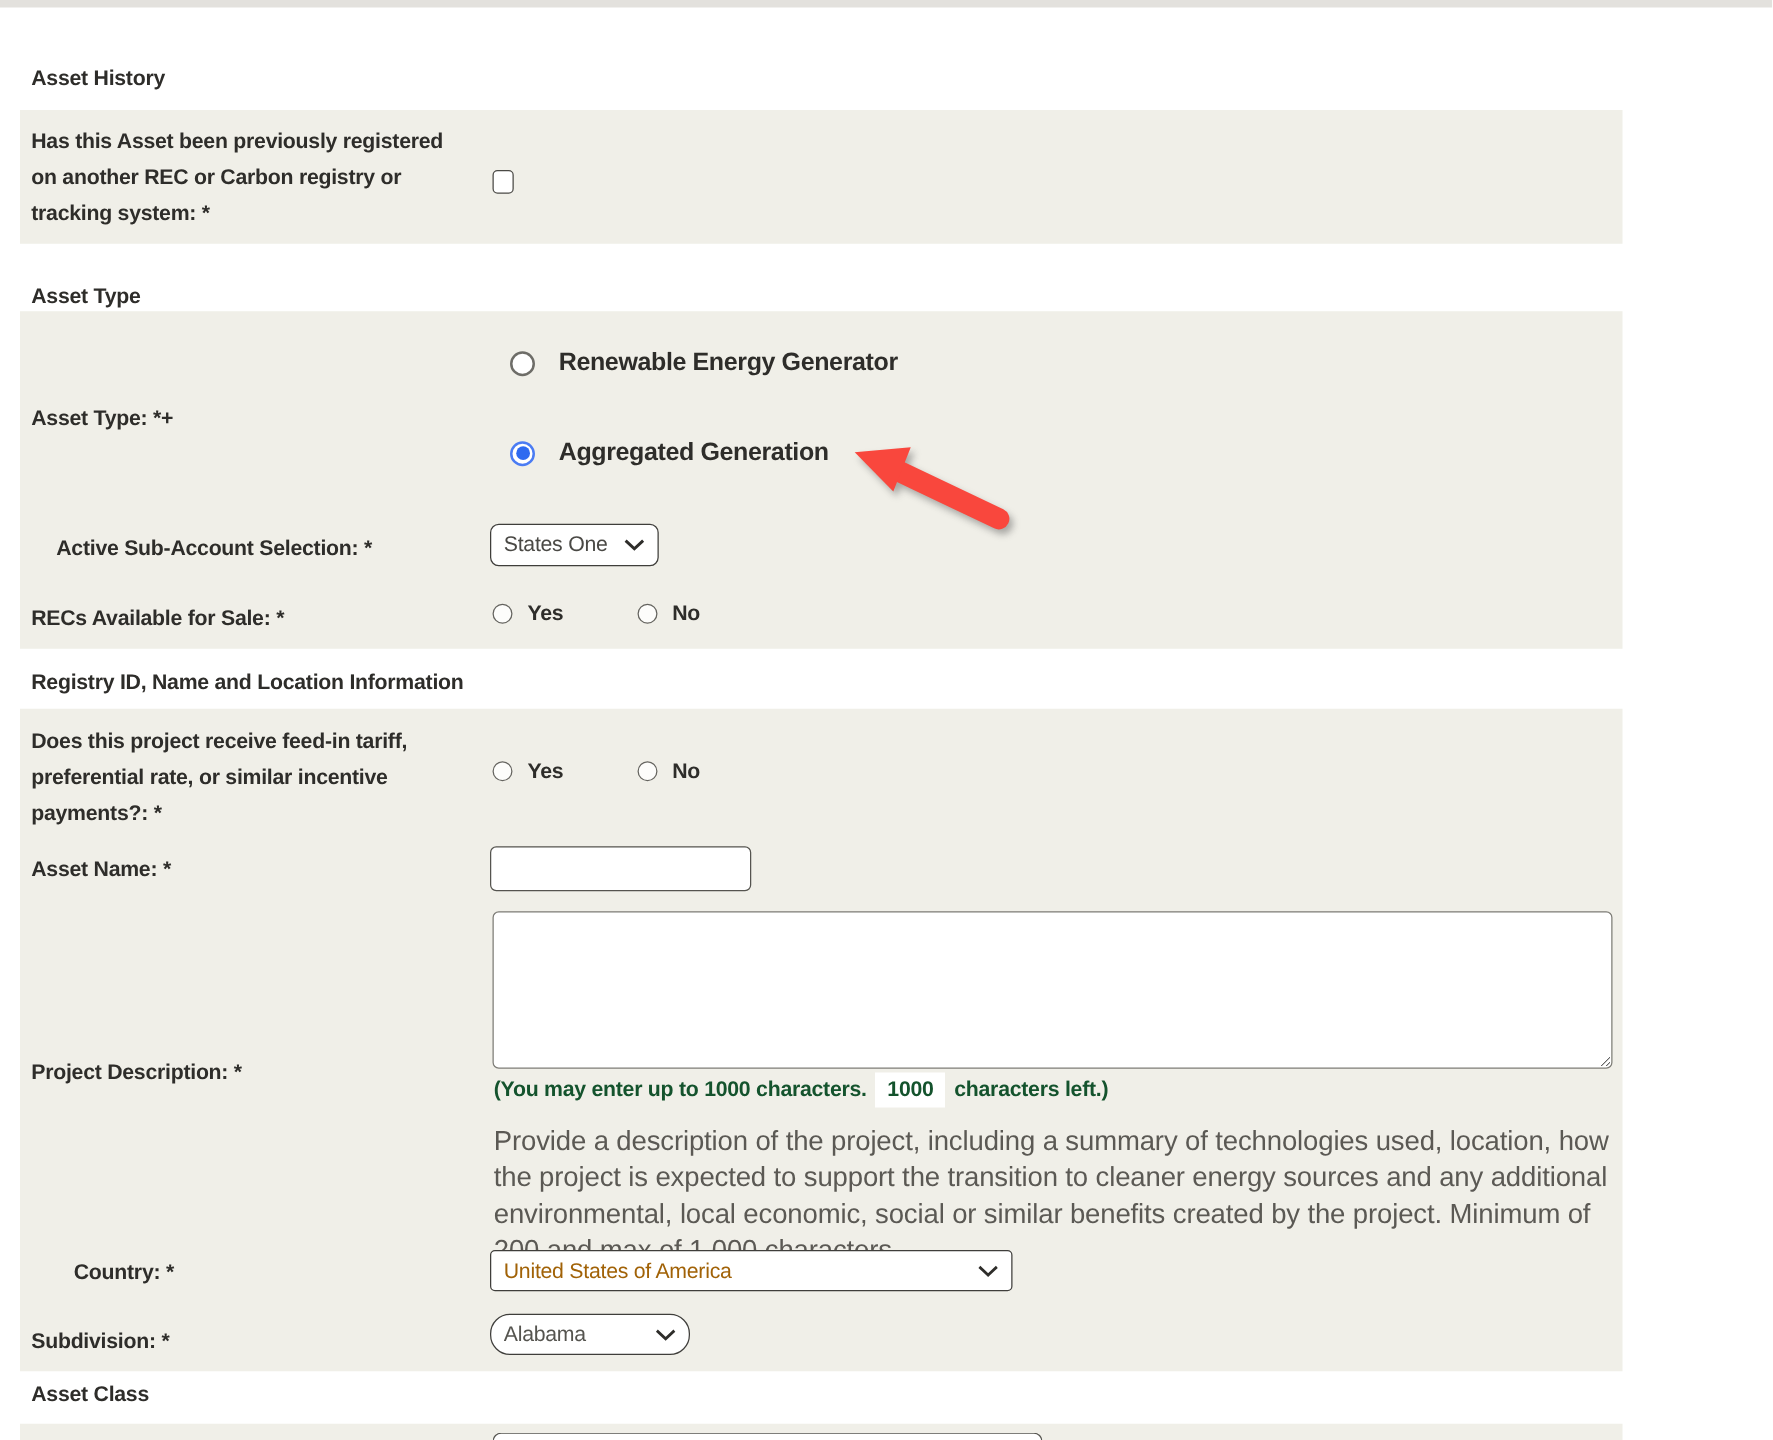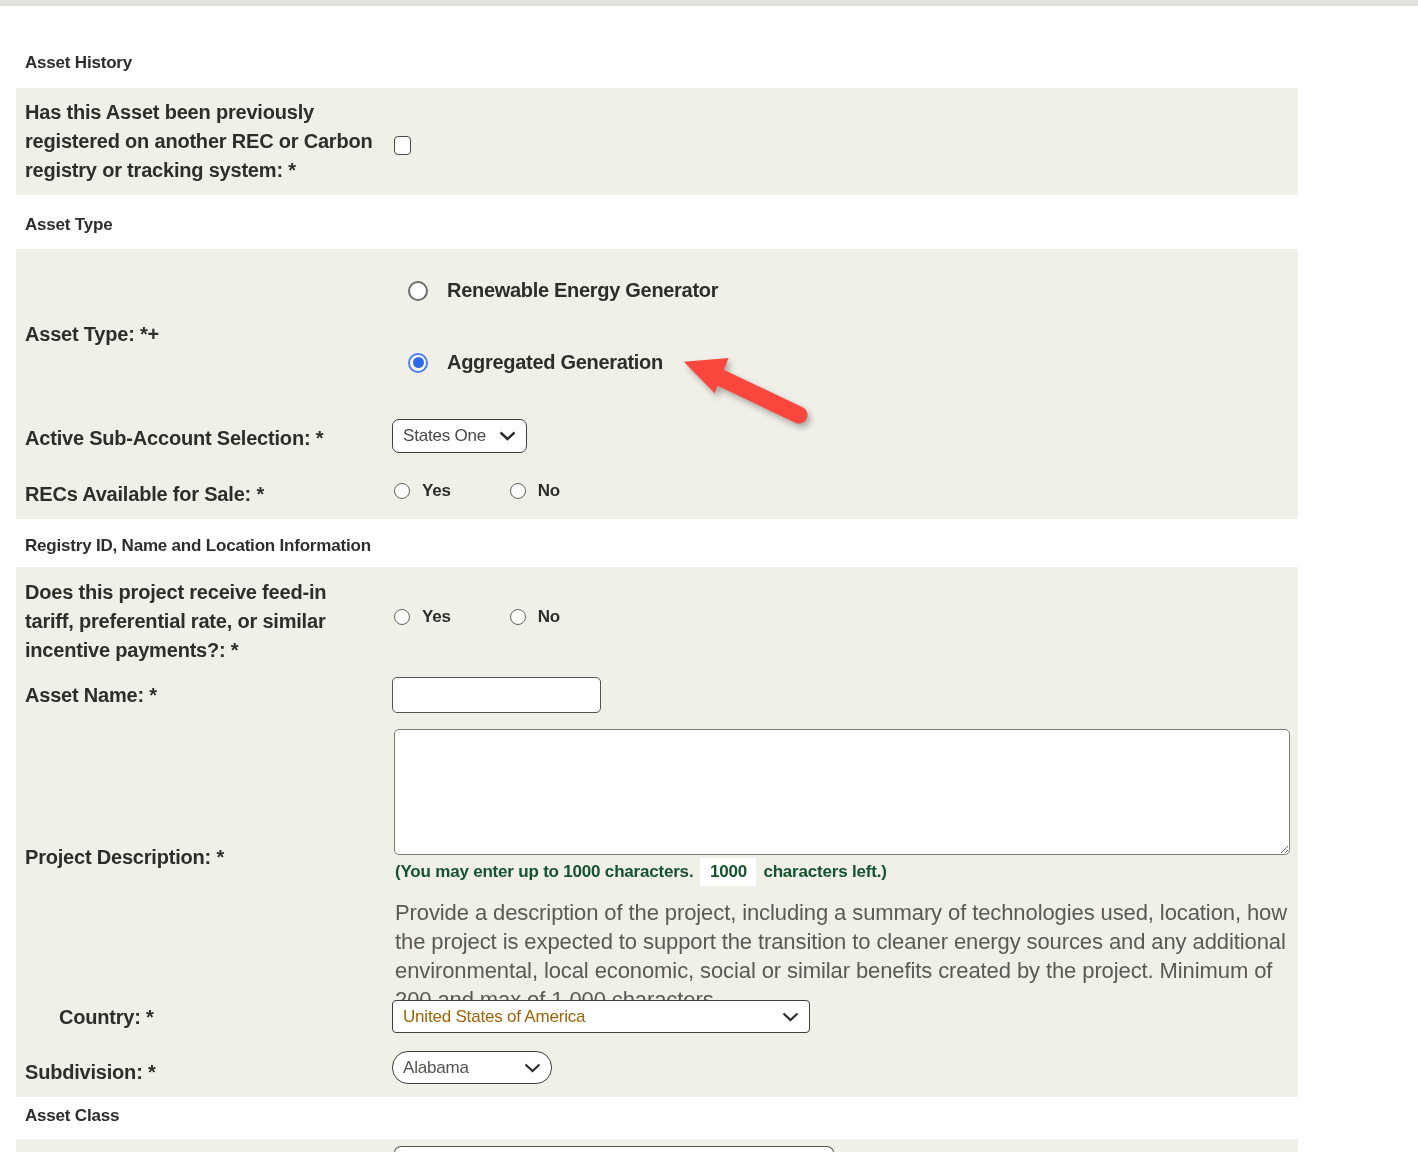--- a/index.html
+++ b/index.html
@@ -31,21 +31,21 @@
   }
 
   .panel {
     left: 16px;
     width: 1282px;
     background: #f0efe8;
   }
 
   .field-label {
     left: 25px;
-    font-size: 20px;
+    font-size: 17px;
     font-weight: 600;
     letter-spacing: -0.2px;
     line-height: 29px;
     color: #2e2d2a;
   }
 
   
   .checkbox {
     width: 17px; height: 19px;
     background: #ffffff;
@@ -189,42 +189,42 @@
   <div class="abs top-bar"></div>
 
   <div class="abs section-heading" style="top:53px;">Asset History</div>
 
   <div class="abs panel" style="top:88px; height:107px;"></div>
 
   <div class="abs field-label" style="top:98px; width:348px;">Has this Asset been previously registered on another REC or Carbon registry or tracking system: *</div>
 
   <span class="abs checkbox" style="left:394px; top:136px;"></span>
 
-  <div class="abs section-heading" style="top:215px;">Asset Type</div>
+  <div class="abs section-heading" style="top:227px;">Asset Type</div>
 
   <div class="abs panel" style="top:249px; height:270px;"></div>
 
   <div class="abs field-label" style="top:320px;">Asset Type: *+</div>
 
   <div class="abs radio-row" style="left:408px; top:279px;">
     <span class="radio-big"></span>
     <span class="radio-option-label">Renewable Energy Generator</span>
   </div>
 
   <div class="abs radio-row" style="left:408px; top:351px;">
     <span class="radio-big selected"></span>
     <span class="radio-option-label">Aggregated Generation</span>
   </div>
 
   <svg class="abs arrow-svg" style="left:660px; top:345px; filter: drop-shadow(3px 4px 3px rgba(80,80,80,0.45));" width="150" height="90" viewBox="0 0 150 90">
     <line x1="57" y1="31" x2="139" y2="70" stroke="#f9473d" stroke-width="17" stroke-linecap="round"></line>
     <polygon points="25,15 53,49 70,15" fill="#f9473d" transform="rotate(-5 45 30)"></polygon>
   </svg>
 
-  <div class="abs field-label" style="top:424px;">Active Sub-Account Selection: *</div>
+  <div class="abs field-label" style="top:424px;margin-left:20px;">Active Sub-Account Selection: *</div>
 
   <div class="abs select" style="left:392px; top:419px; width:135px; height:34px;">
     <span class="select-value" style="color:#4a4945;">States One</span>
     <span class="chevron">
       <svg width="17" height="10" viewBox="0 0 17 10">
           <polyline points="1.5,1.5 8.5,8 15.5,1.5" fill="none" stroke="#2e2d2a" stroke-width="2.4"></polyline>
         </svg>
     </span>
   </div>
 

